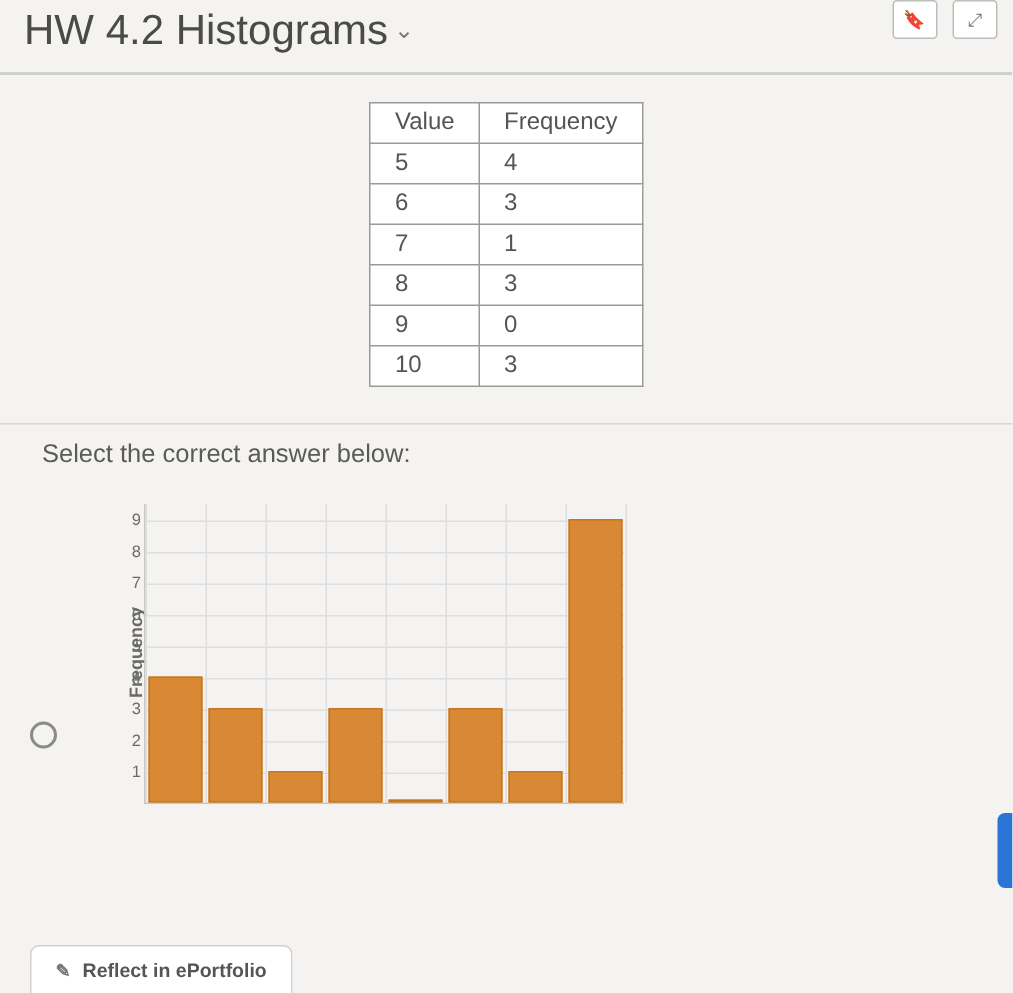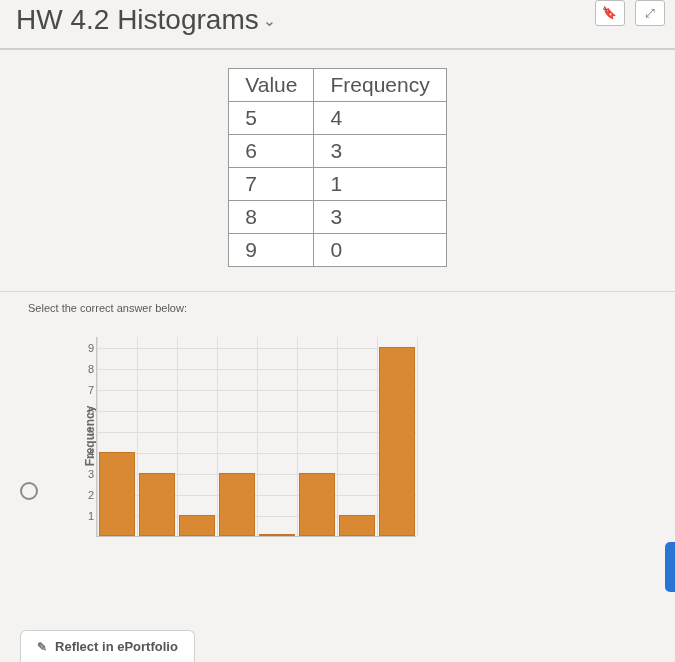--- a/index.html
+++ b/index.html
@@ -52,28 +52,28 @@
       justify-content: center;
       padding: 18px 0 24px 0;
     }
     table {
       border-collapse: collapse;
       background: #fff;
     }
     th, td {
       border: 1px solid #9a9a96;
       padding: 4px 16px;
-      font-size: 21px;
+      font-size: 16px;
       color: #555;
       font-weight: 400;
     }
     th { font-weight: 400; }
     .prompt {
       padding: 10px 28px 14px 28px;
-      font-size: 11px;
+      font-size: 17px;
       color: #5a5a58;
       border-top: 1px solid #d8d8d4;
     }
     .answer-row {
       display: flex;
       align-items: center;
       gap: 10px;
       padding: 0 20px 10px 20px;
     }
     .radio {
@@ -203,20 +203,24 @@
           <td>7</td>
           <td>1</td>
         </tr>
         <tr>
           <td>8</td>
           <td>3</td>
         </tr>
         <tr>
           <td>9</td>
           <td>0</td>
+        </tr>
+        <tr>
+          <td>10</td>
+          <td>3</td>
         </tr>
       </tbody>
   </table>
 </div>
 
 <div class="prompt">Select the correct answer below:</div>
 
 <div class="answer-row">
   <div class="radio"></div>
   <div class="chart">

